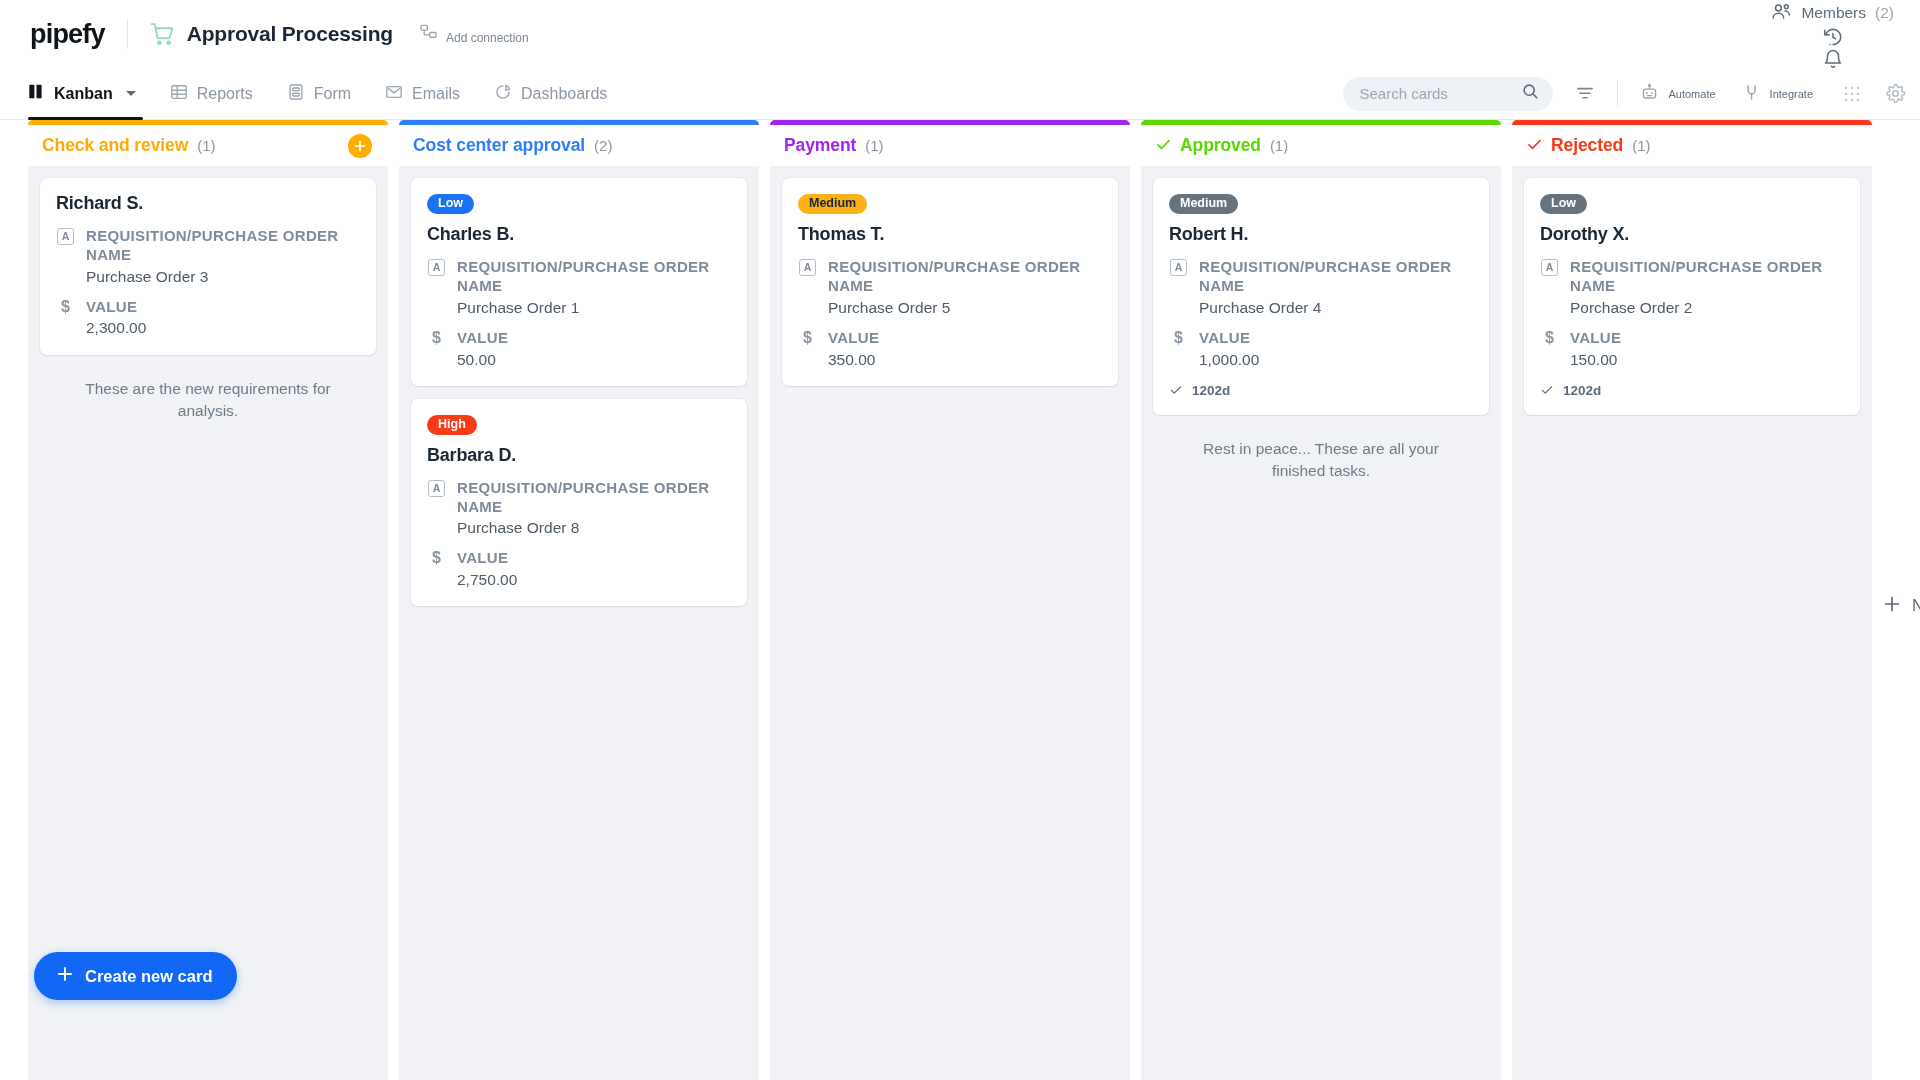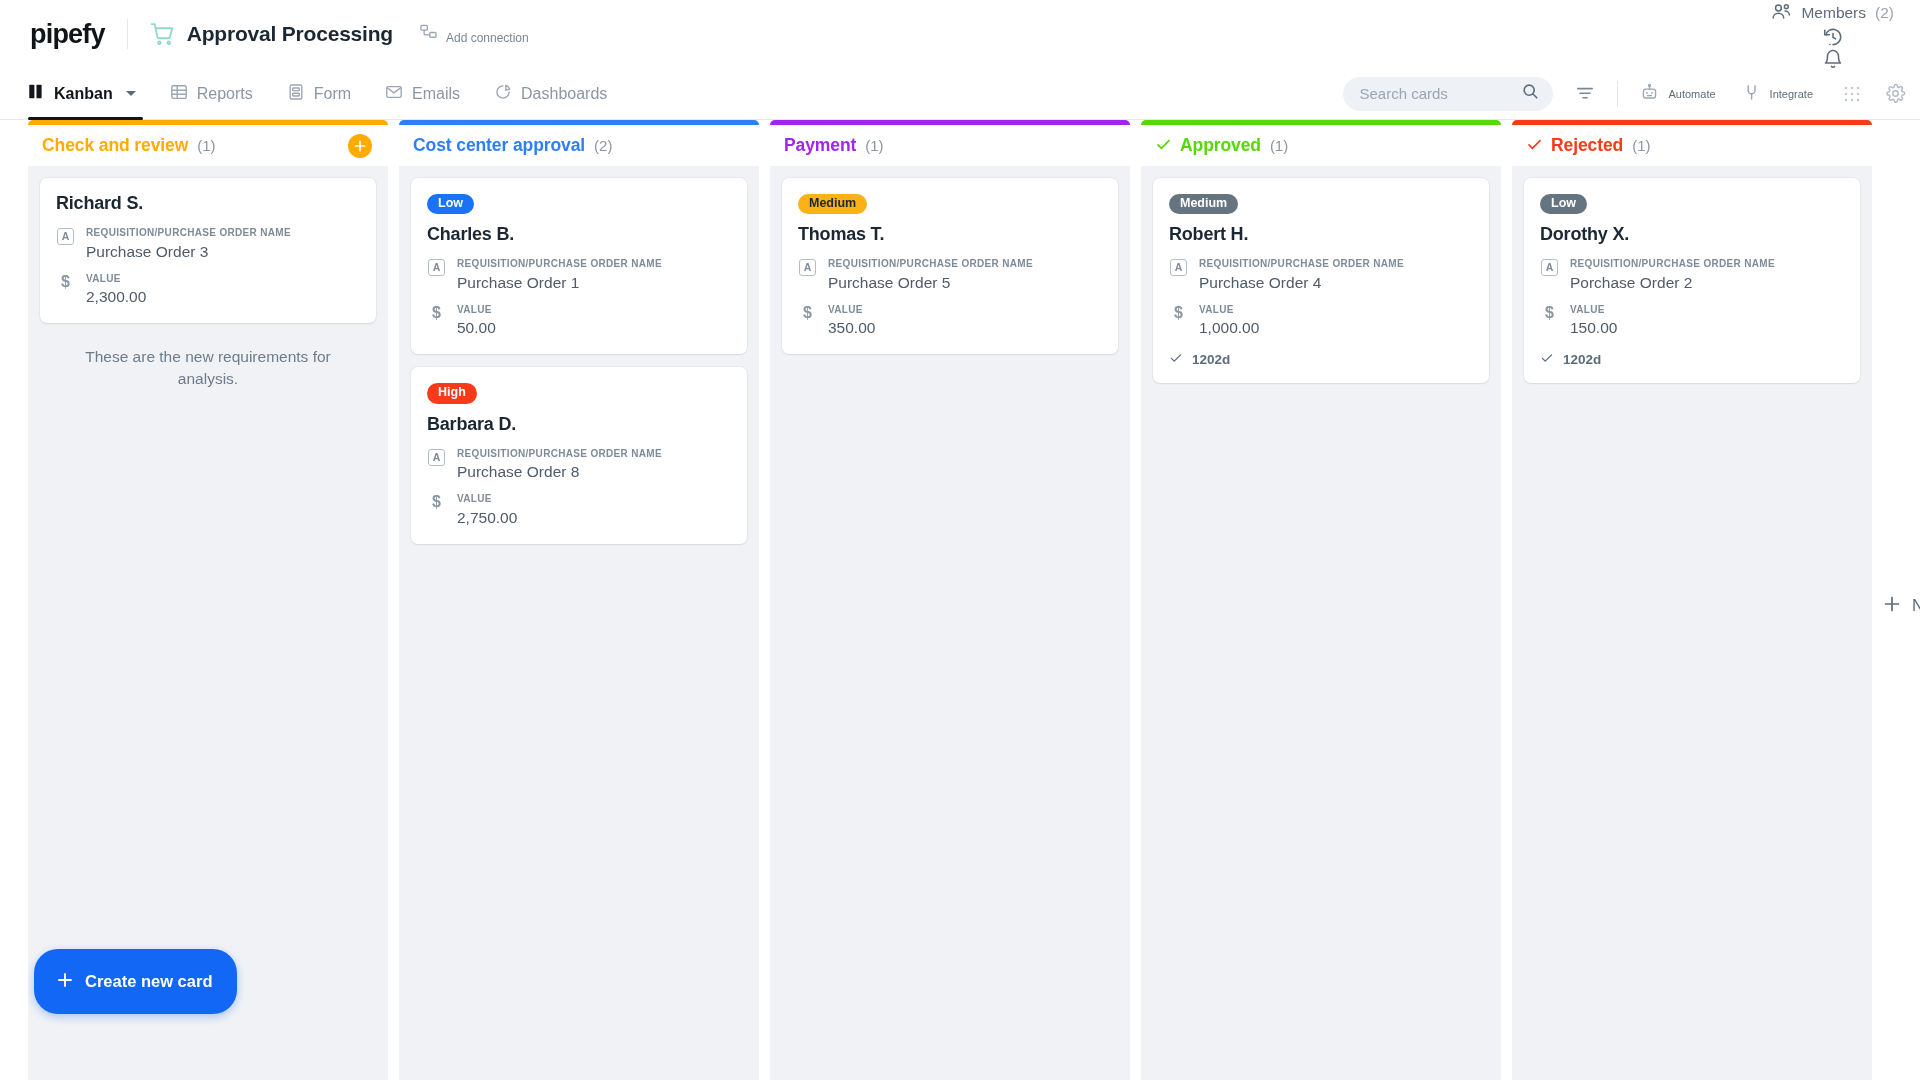--- a/index.html
+++ b/index.html
@@ -244,21 +244,21 @@
     display: flex; align-items: center; justify-content: center;
     line-height: 1;
   }
   .dollar {
     font-size: 16px;
     font-weight: 700;
     color: #8a97a4;
     line-height: 1;
   }
   .field-label {
-    font-size: 10px;
+    font-size: 15px;
     font-weight: 700;
     letter-spacing: 0.32px;
     color: #7e8b98;
     text-transform: uppercase;
     line-height: 1.25;
     margin-bottom: 2px;
   }
   .field-value {
     font-size: 15.5px;
     color: #4e5b69;
@@ -283,22 +283,22 @@
   .col-note {
     text-align: center;
     font-size: 15.5px;
     color: #6d7c8b;
     line-height: 1.42;
     padding: 10px 22px 0 22px;
   }
   #create-card-btn {
     position: absolute;
     left: 34px;
-    bottom: 66px;
-    height: 65px;
+    bottom: 80px;
+    height: 48px;
     background: #1267f5;
     border-radius: 24px;
     display: flex; align-items: center;
     gap: 11px;
     padding: 0 25px 0 22px;
     color: #fff;
     font-size: 16.5px;
     font-weight: 700;
     cursor: pointer;
     box-shadow: 0 3px 9px rgba(18,103,245,0.32);
@@ -623,20 +623,21 @@
             <div>
               <div class="field-label">VALUE</div>
               <div class="field-value">1,000.00</div>
             </div>
           </div><div class="card-footer">
             <span class="footer-check"><svg width="14" height="14" viewBox="0 0 20 20" fill="none" stroke="#5d6c7b" stroke-width="1.9" stroke-linecap="round" stroke-linejoin="round">
                 <path d="M3.5 10.5l4 4 9-9"></path>
               </svg></span>
             <span class="footer-text">1202d</span>
           </div></div>
+        <div class="col-note">Rest in peace... These are all your finished tasks.</div>
       </div>
     </div>
     <div class="column">
       <div class="col-header" style="border-top-color: rgb(249, 58, 24);">
         <span class="col-check"><svg width="17" height="17" viewBox="0 0 20 20" fill="none" stroke="#f93a18" stroke-width="1.9" stroke-linecap="round" stroke-linejoin="round">
             <path d="M3.5 10.5l4 4 9-9"></path>
           </svg></span>
         <span class="col-title" style="color: rgb(249, 58, 24);">Rejected</span>
         <span class="col-count">(1)</span>
       </div>

